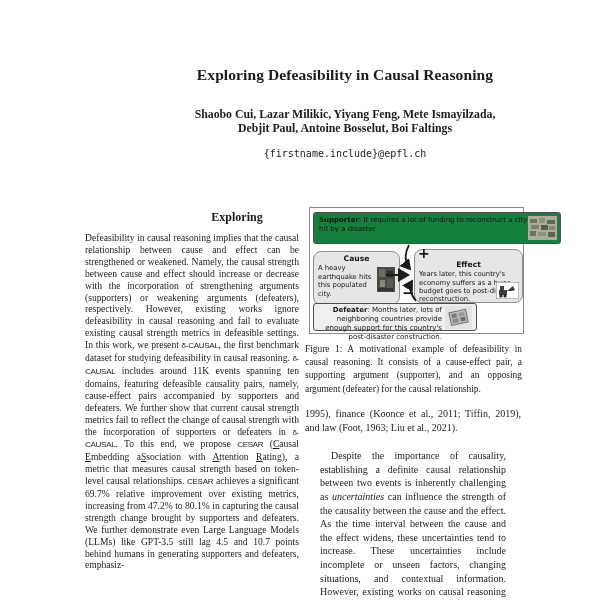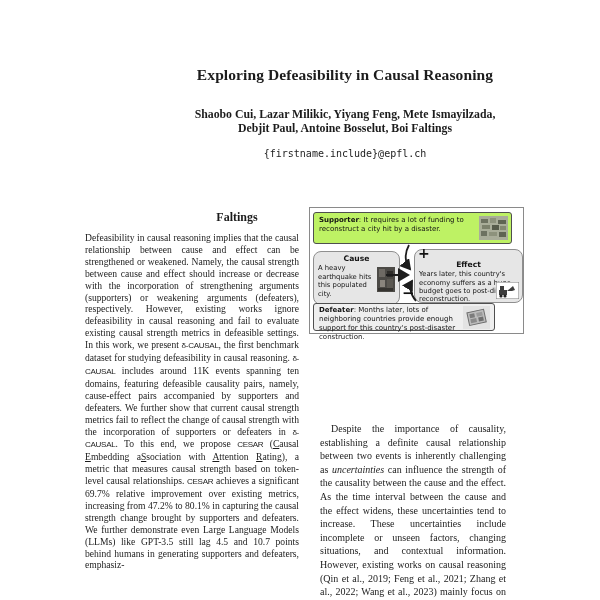--- a/index.html
+++ b/index.html
@@ -12,24 +12,24 @@
   .affil{left:0;width:600px;font-size:11.2px;}
   .email{left:0;width:600px;font-size:10px;font-family:"DejaVu Sans Mono",monospace;}
   .abstract-head{left:85px;top:210px;width:214px;font-size:12px;font-weight:bold;}
   .abstract-body{left:85px;top:232px;width:214px;height:368px;overflow:hidden;
                  font-size:9.6px;line-height:11.9px;text-align:justify;}
   .seg-mono{font-family:Liberation Sans, sans-serif;font-size:.84em;letter-spacing:-.3px;}
   .seg-ul{text-decoration:underline;}
   .seg-italic{font-style:italic;}
   .figwrap{left:309px;top:207px;width:215px;height:127px;border:1px solid #8a8a8a;box-sizing:border-box;}
   .figbox{position:absolute;box-sizing:border-box;font-family:"DejaVu Sans",sans-serif;color:#141414;}
-  .supporter{left:3px;top:4px;width:199px;height:32px;border:1px solid #4f4f4f;border-radius:3px;
-             background:#bef264;padding:3px 22px 2px 5px;font-size:7px;line-height:1.32;}
-  .defeater{left:3px;top:95px;width:182px;height:28px;border:1px solid #4f4f4f;border-radius:3px;
-            background:#efefef;padding:2px 34px 2px 5px;font-size:7px;line-height:1.3;}
+  .supporter{left:3px;top:4px;width:248px;height:32px;border:1px solid #4f4f4f;border-radius:3px;
+             background:#15803d;padding:3px 22px 2px 5px;font-size:7px;line-height:1.32;}
+  .defeater{left:3px;top:95px;width:164px;height:28px;border:1px solid #4f4f4f;border-radius:3px;
+            background:#efefef;padding:2px 34px 2px 5px;font-size:7px;line-height:1.3;text-align:right;}
   .cause{left:3px;top:43px;width:87px;height:54px;border:1px solid #8f8f8f;border-radius:8px;
          background:#e6e6e6;padding:2px 4px;font-size:6.8px;line-height:1.25;}
   .effect{left:104px;top:41px;width:109px;height:54px;border:1px solid #8f8f8f;border-radius:8px;
           background:#e6e6e6;padding:10px 4px;font-size:6.8px;line-height:1.22;}
   .boxhead{text-align:center;font-weight:bold;font-size:7.6px;margin-bottom:1px;}
   .blabel{font-weight:bold;}
   .thumb{position:absolute;}
   .caption{left:305px;top:343px;width:217px;font-size:9.4px;line-height:13.2px;text-align:justify;}
   .bodycol{left:305px;top:407px;width:216px;height:193px;overflow:hidden;
            font-size:10px;line-height:13.6px;text-align:justify;}
@@ -40,21 +40,21 @@
 </head>
 <body>
 
 <div class="page">
 
   <div class="abs title center">Exploring Defeasibility in Causal Reasoning</div>
   <div class="abs authors center" style="top:107px;">Shaobo Cui, Lazar Milikic, Yiyang Feng, Mete Ismayilzada,</div>
   <div class="abs authors center" style="top:121px;">Debjit Paul, Antoine Bosselut, Boi Faltings</div>
   <div class="abs email center" style="top:148px;">{firstname.include}@epfl.ch</div>
 
-  <div class="abs abstract-head center">Faltings</div>
+  <div class="abs abstract-head center">Exploring</div>
   <div class="abs abstract-body"><span class="seg-normal">Defeasibility in causal reasoning implies that the causal relationship between cause and effect can be strengthened or weakened. Namely, the causal strength between cause and effect should increase or decrease with the incorporation of strengthening arguments (supporters) or weakening arguments (defeaters), respectively. However, existing works ignore defeasibility in causal reasoning and fail to evaluate existing causal strength metrics in defeasible settings. In this work, we present </span><span class="seg-mono">δ-CAUSAL</span><span class="seg-normal">, the first benchmark dataset for studying defeasibility in causal reasoning. </span><span class="seg-mono">δ-CAUSAL</span><span class="seg-normal"> includes around 11K events spanning ten domains, featuring defeasible causality pairs, namely, cause-effect pairs accompanied by supporters and defeaters. We further show that current causal strength metrics fail to reflect the change of causal strength with the incorporation of supporters or defeaters in </span><span class="seg-mono">δ-CAUSAL</span><span class="seg-normal">. To this end, we propose </span><span class="seg-mono">CESAR</span><span class="seg-normal"> (</span><span class="seg-ul">C</span><span class="seg-normal">ausal </span><span class="seg-ul">E</span><span class="seg-normal">mbedding a</span><span class="seg-ul">S</span><span class="seg-normal">sociation with </span><span class="seg-ul">A</span><span class="seg-normal">ttention </span><span class="seg-ul">R</span><span class="seg-normal">ating), a metric that measures causal strength based on token-level causal relationships. </span><span class="seg-mono">CESAR</span><span class="seg-normal"> achieves a significant 69.7% relative improvement over existing metrics, increasing from 47.2% to 80.1% in capturing the causal strength change brought by supporters and defeaters. We further demonstrate even Large Language Models (LLMs) like GPT-3.5 still lag 4.5 and 10.7 points behind humans in generating supporters and defeaters, emphasiz-</span></div>
 
   <div class="abs figwrap">
 
     <div class="figbox supporter">
       <span class="blabel">Supporter</span><span>: It requires a lot of funding to reconstruct a city hit by a disaster.</span>
       <svg class="thumb" style="right:3px;top:3px;" width="29" height="24" viewBox="0 0 29 24">
         <rect width="29" height="24" fill="#a9ad99"></rect>
         <rect x="2" y="3" width="7" height="4" fill="#6d7260"></rect>
           <rect x="11" y="2" width="6" height="5" fill="#8d927c"></rect>
@@ -115,18 +115,20 @@
         </marker>
       </defs>
       <path d="M76 67 L98 67" stroke="#1d1d1d" stroke-width="2" marker-end="url(#ah)"></path>
       <path d="M99 37 C 94 46, 95 55, 100 61" fill="none" stroke="#1d1d1d" stroke-width="1.8" marker-end="url(#ah)"></path>
       <path d="M106 93 C 100 86, 99 78, 102 73" fill="none" stroke="#1d1d1d" stroke-width="1.8" marker-end="url(#ah)"></path>
       <text x="108" y="50" font-size="14" font-weight="bold" fill="#111">+</text>
       <text x="92" y="90" font-size="15" font-weight="bold" fill="#111">−</text>
     </svg>
   </div>
 
+  <div class="abs caption">Figure 1: A motivational example of defeasibility in causal reasoning. It consists of a cause-effect pair, a supporting argument (supporter), and an opposing argument (defeater) for the causal relationship.</div>
 
   <div class="abs bodycol">
+    <p class="para1">1995), finance (Koonce et al., 2011; Tiffin, 2019), and law (Foot, 1963; Liu et al., 2021).</p>
     <p class="para2"><span class="seg-normal">Despite the importance of causality, establishing a definite causal relationship between two events is inherently challenging as </span><span class="seg-italic">uncertainties</span><span class="seg-normal"> can influence the strength of the causality between the cause and the effect. As the time interval between the cause and the effect widens, these uncertainties tend to increase. These uncertainties include incomplete or unseen factors, changing situations, and contextual information. However, existing works on causal reasoning (Qin et al., 2019; Feng et al., 2021; Zhang et al., 2022; Wang et al., 2023) mainly focus on definite causality while ignoring the un-</span></p>
   </div>
 
 </div>
 
 </body></html>

